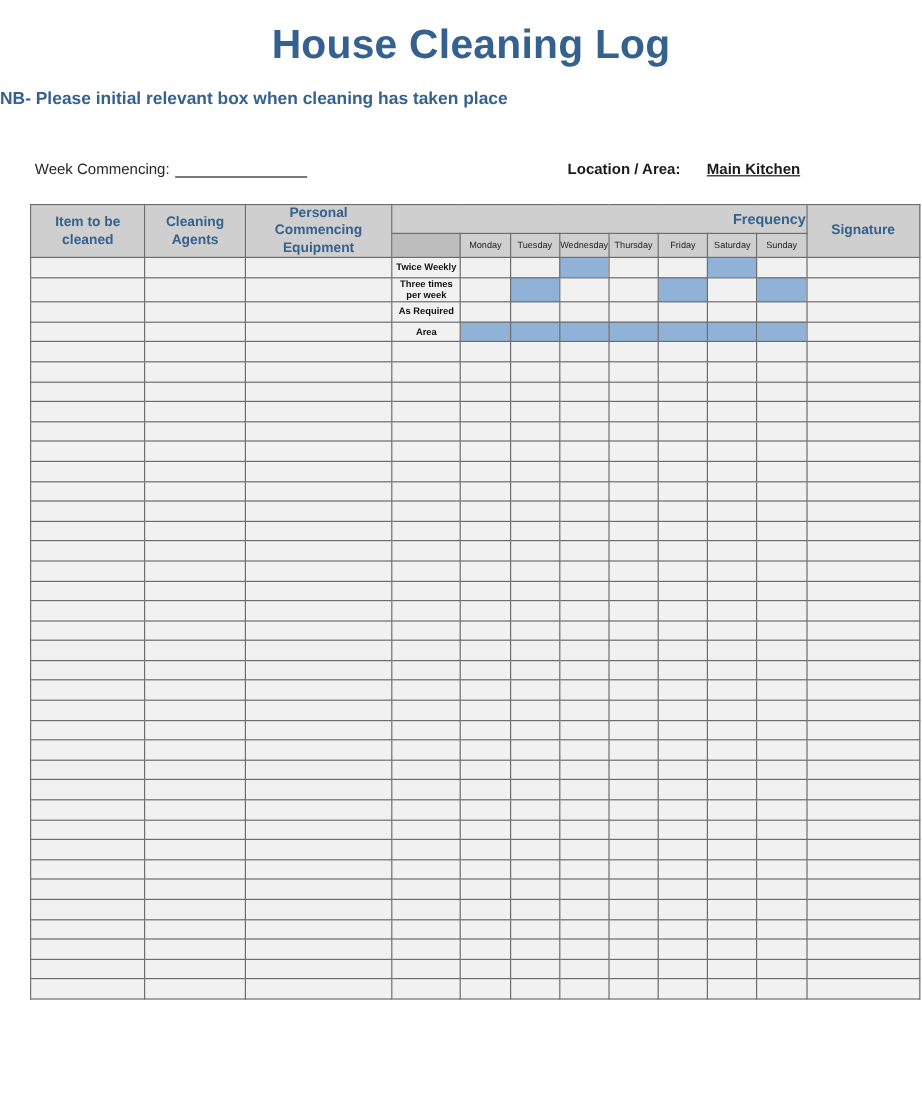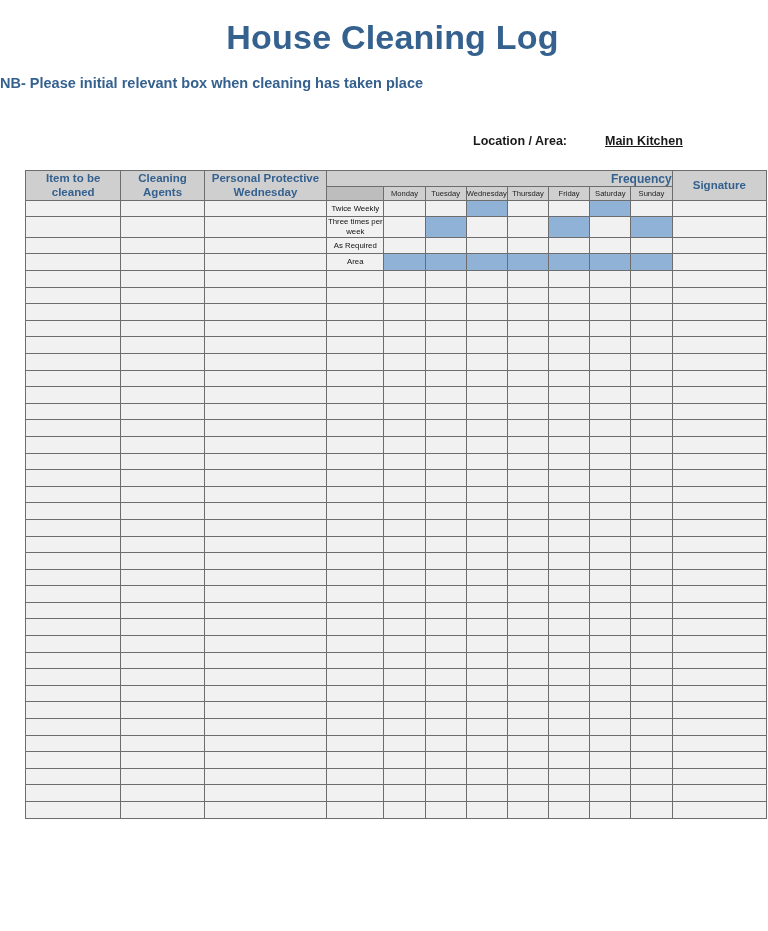--- a/index.html
+++ b/index.html
@@ -60,21 +60,21 @@
   .meta-right {
     position: absolute;
     left: 473px;
     top: 0;
     white-space: nowrap;
     font-weight: bold;
     color: #1a1a1a;
   }
   .meta-right .loc-value {
     text-decoration: underline;
-    margin-left: 38px;
+    margin-left: 22px;
     font-weight: bold;
   }
 
   
   .log-table-wrap {
     position: absolute;
     left: 25px;
     top: 170px;
     width: 612px;
   }
@@ -118,21 +118,21 @@
     padding: 2px 0;
     height: 12px;
   }
   .hdr-blank {
     background: #BDBDBD !important;
   }
 
   
   .freq-label {
     font-size: 7.8px;
-    font-weight: normal;
+    font-weight: bold;
     text-align: center;
     color: #111;
     line-height: 1.25;
     padding: 1px;
   }
 
   .cell-hl {
     background: #8FB2D6 !important;
   }
 
@@ -150,20 +150,23 @@
   col.c-day { width: 41px; }
   col.c-sig { width: 94px; }
 </style>
 </head>
 <body>
 
 <h1 class="doc-title">House Cleaning Log</h1>
 <div class="doc-subtitle">NB- Please initial relevant box when cleaning has taken place</div>
 
 <div class="meta-row">
+  <div class="meta-left">
+    <span>Week Commencing:</span><span class="blank-line"></span>
+  </div>
   <div class="meta-right">
     <span>Location / Area:</span><span class="loc-value">Main Kitchen</span>
   </div>
 </div>
 
 <div class="log-table-wrap">
   <table class="log-table">
     <colgroup>
       <col class="c-item">
         <col class="c-agents">
@@ -175,21 +178,21 @@
         <col class="c-day">
         <col class="c-day">
         <col class="c-day">
         <col class="c-day">
       <col class="c-sig">
     </colgroup>
     <thead>
       <tr>
         <th class="hdr" rowspan="2">Item to be cleaned</th>
         <th class="hdr" rowspan="2">Cleaning Agents</th>
-        <th class="hdr" rowspan="2">Personal Protective Wednesday</th>
+        <th class="hdr" rowspan="2">Personal Commencing Equipment</th>
         <th class="hdr-freq" colspan="8">Frequency</th>
         <th class="hdr" rowspan="2">Signature</th>
       </tr>
       <tr>
         <th class="hdr-day hdr-blank"></th>
         <th class="hdr-day">Monday</th>
         <th class="hdr-day">Tuesday</th>
         <th class="hdr-day">Wednesday</th>
         <th class="hdr-day">Thursday</th>
         <th class="hdr-day">Friday</th>

